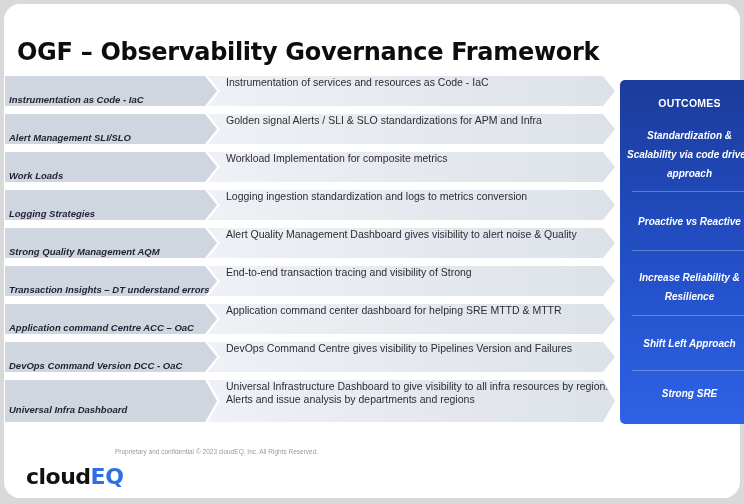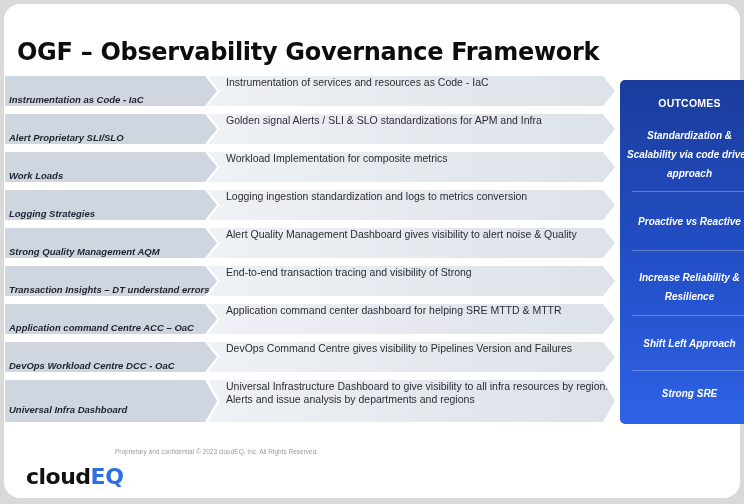--- a/index.html
+++ b/index.html
@@ -78,21 +78,21 @@
   <div class="row" style="top:72px">
     <div class="left-chev">
         <span>Instrumentation as Code - IaC</span>
       </div>
     <div class="right-chev">
         <span>Instrumentation of services and resources as Code - IaC</span>
       </div>
   </div>
   <div class="row" style="top:110px">
     <div class="left-chev">
-        <span>Alert Proprietary SLI/SLO</span>
+        <span>Alert Management SLI/SLO</span>
       </div>
     <div class="right-chev">
         <span>Golden signal Alerts / SLI &amp; SLO standardizations for APM and Infra</span>
       </div>
   </div>
   <div class="row" style="top:148px">
     <div class="left-chev">
         <span>Work Loads</span>
       </div>
     <div class="right-chev">
@@ -126,21 +126,21 @@
   <div class="row" style="top:300px">
     <div class="left-chev">
         <span>Application command Centre ACC – OaC</span>
       </div>
     <div class="right-chev">
         <span>Application command center dashboard for helping SRE MTTD &amp; MTTR</span>
       </div>
   </div>
   <div class="row" style="top:338px">
     <div class="left-chev">
-        <span>DevOps Workload Centre DCC - OaC</span>
+        <span>DevOps Command Version DCC - OaC</span>
       </div>
     <div class="right-chev">
         <span>DevOps Command Centre gives visibility to Pipelines Version and Failures</span>
       </div>
   </div>
   <div class="row tall" style="top:376px">
     <div class="left-chev">
         <span>Universal Infra Dashboard</span>
       </div>
     <div class="right-chev">

